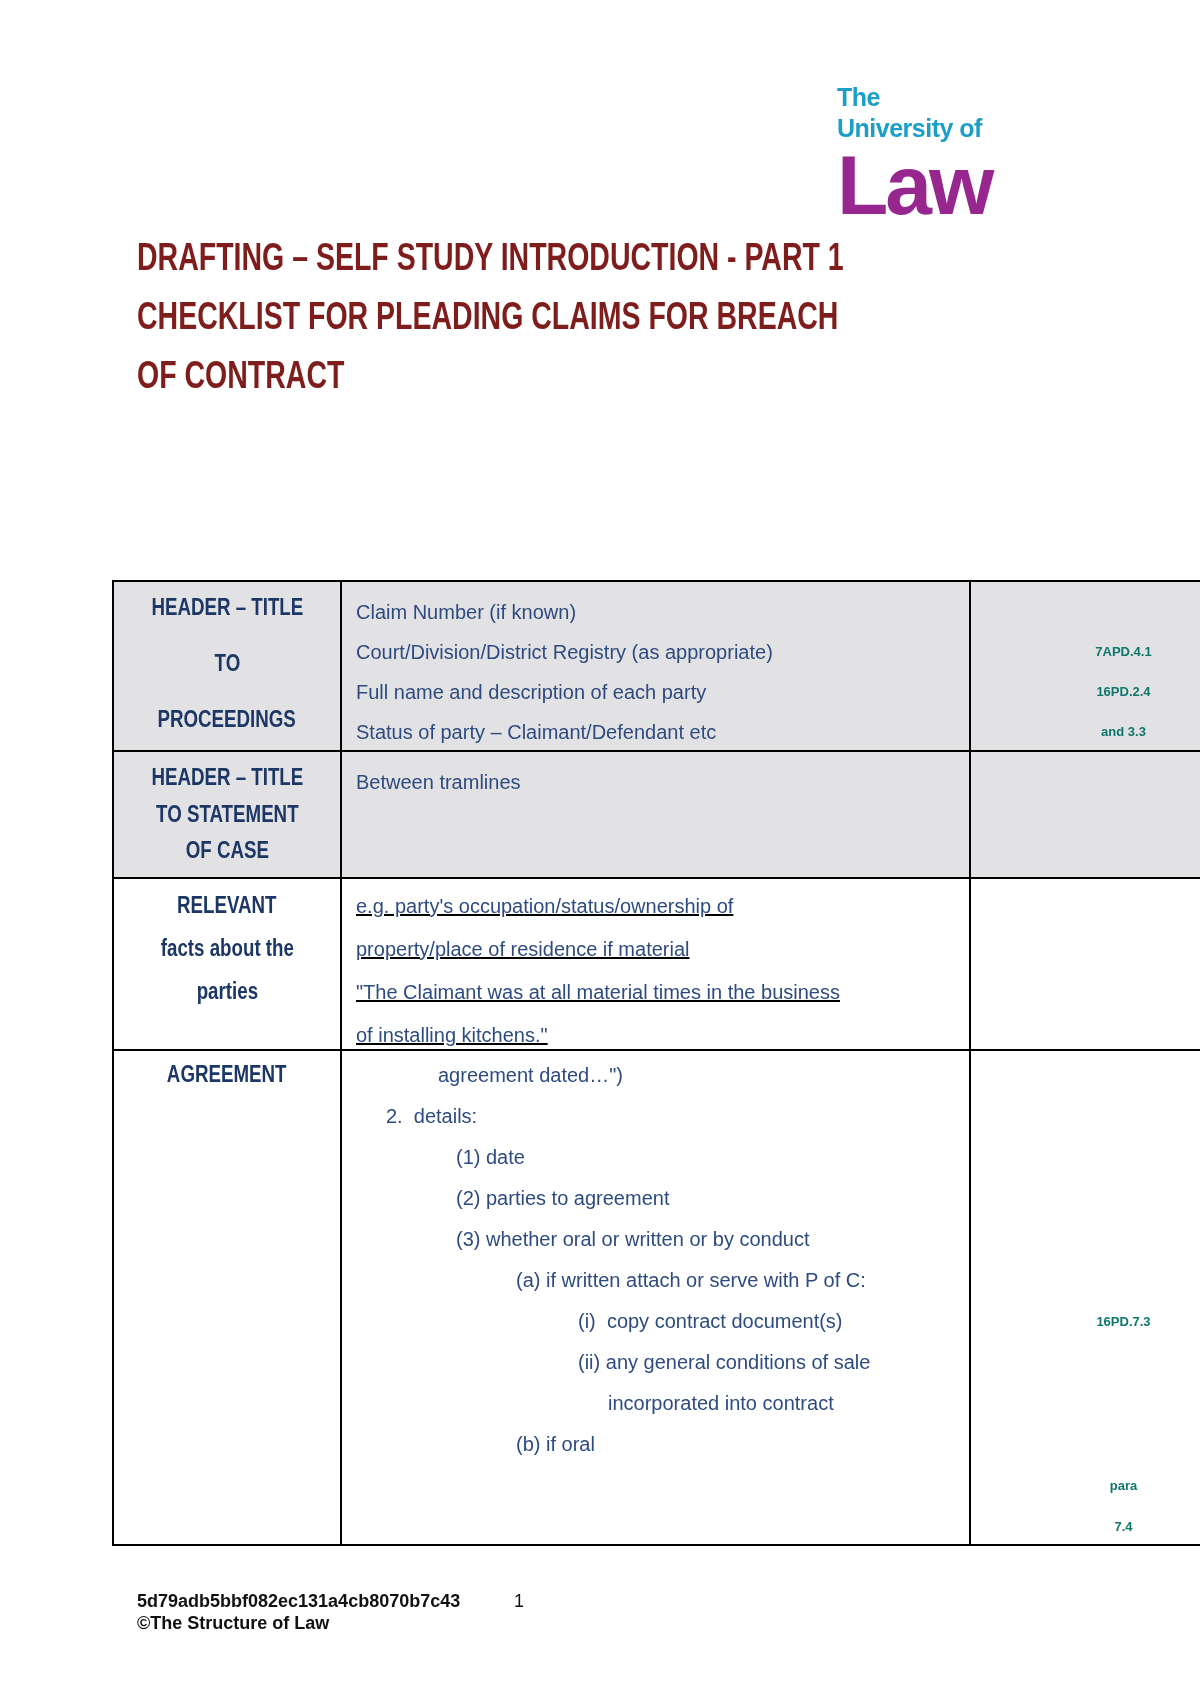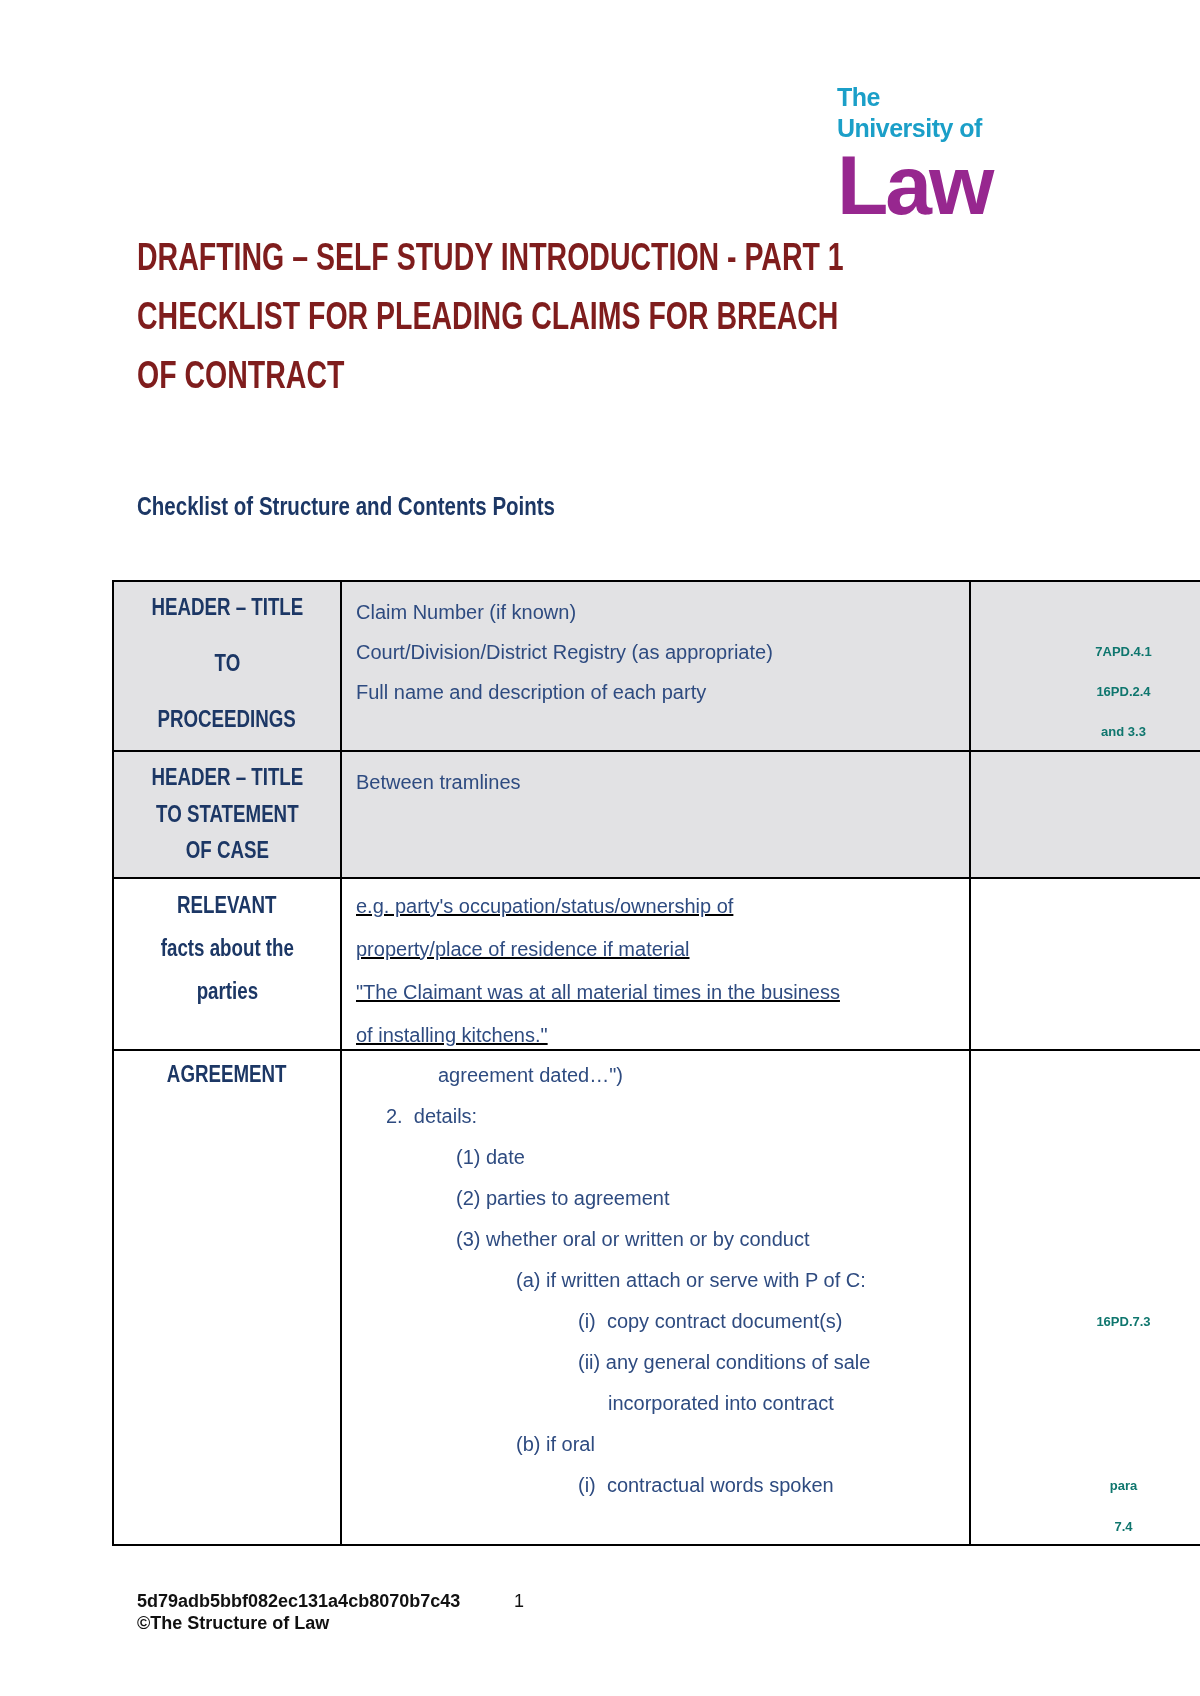--- a/index.html
+++ b/index.html
@@ -78,35 +78,33 @@
     <div class="logo-univ">University of</div>
     <div class="logo-law">Law</div>
   </div>
 
   <div class="title">
     <div class="title-line"><span>DRAFTING – SELF STUDY INTRODUCTION - PART 1</span></div>
     <div class="title-line"><span>CHECKLIST FOR PLEADING CLAIMS FOR BREACH</span></div>
     <div class="title-line"><span>OF CONTRACT</span></div>
   </div>
 
-  <div class="subtitle">
-    <span>Checklist of Structure and Contents Points</span>
-  </div>
 
   <div class="tbl">
       <div class="trow row0 shaded">
         <div class="cell c1">
           <div class="lbl"><span class="lbl-in">HEADER – TITLE</span></div>
           <div class="lbl"><span class="lbl-in">TO</span></div>
           <div class="lbl"><span class="lbl-in">PROCEEDINGS</span></div>
         </div>
         <div class="cell c2">
           <div class="cline" style="padding-left: 0px;">Claim Number (if known)</div>
           <div class="cline" style="padding-left: 0px;">Court/Division/District Registry (as appropriate)</div>
           <div class="cline" style="padding-left: 0px;">Full name and description of each party</div>
+          <div class="cline" style="padding-left: 0px;">Status of party – Claimant/Defendant etc</div>
         </div>
         <div class="cell c3">
           <div class="rline">&nbsp;</div>
           <div class="rline">7APD.4.1</div>
           <div class="rline">16PD.2.4</div>
           <div class="rline">and 3.3</div>
         </div>
       </div>
       <div class="trow row1 shaded">
         <div class="cell c1">
@@ -141,21 +139,20 @@
           <div class="cline" style="padding-left: 82px;">agreement dated…")</div>
           <div class="cline" style="padding-left: 30px;">2.&nbsp; details:</div>
           <div class="cline" style="padding-left: 100px;">(1) date</div>
           <div class="cline" style="padding-left: 100px;">(2) parties to agreement</div>
           <div class="cline" style="padding-left: 100px;">(3) whether oral or written or by conduct</div>
           <div class="cline" style="padding-left: 160px;">(a) if written attach or serve with P of C:</div>
           <div class="cline" style="padding-left: 222px;">(i)&nbsp; copy contract document(s)</div>
           <div class="cline" style="padding-left: 222px;">(ii) any general conditions of sale</div>
           <div class="cline" style="padding-left: 252px;">incorporated into contract</div>
           <div class="cline" style="padding-left: 160px;">(b) if oral</div>
-          <div class="cline" style="padding-left: 222px;">(i)&nbsp; contractual words spoken</div>
         </div>
         <div class="cell c3">
           <div class="rline">&nbsp;</div>
           <div class="rline">&nbsp;</div>
           <div class="rline">&nbsp;</div>
           <div class="rline">&nbsp;</div>
           <div class="rline">&nbsp;</div>
           <div class="rline">&nbsp;</div>
           <div class="rline">16PD.7.3</div>
           <div class="rline">&nbsp;</div>

